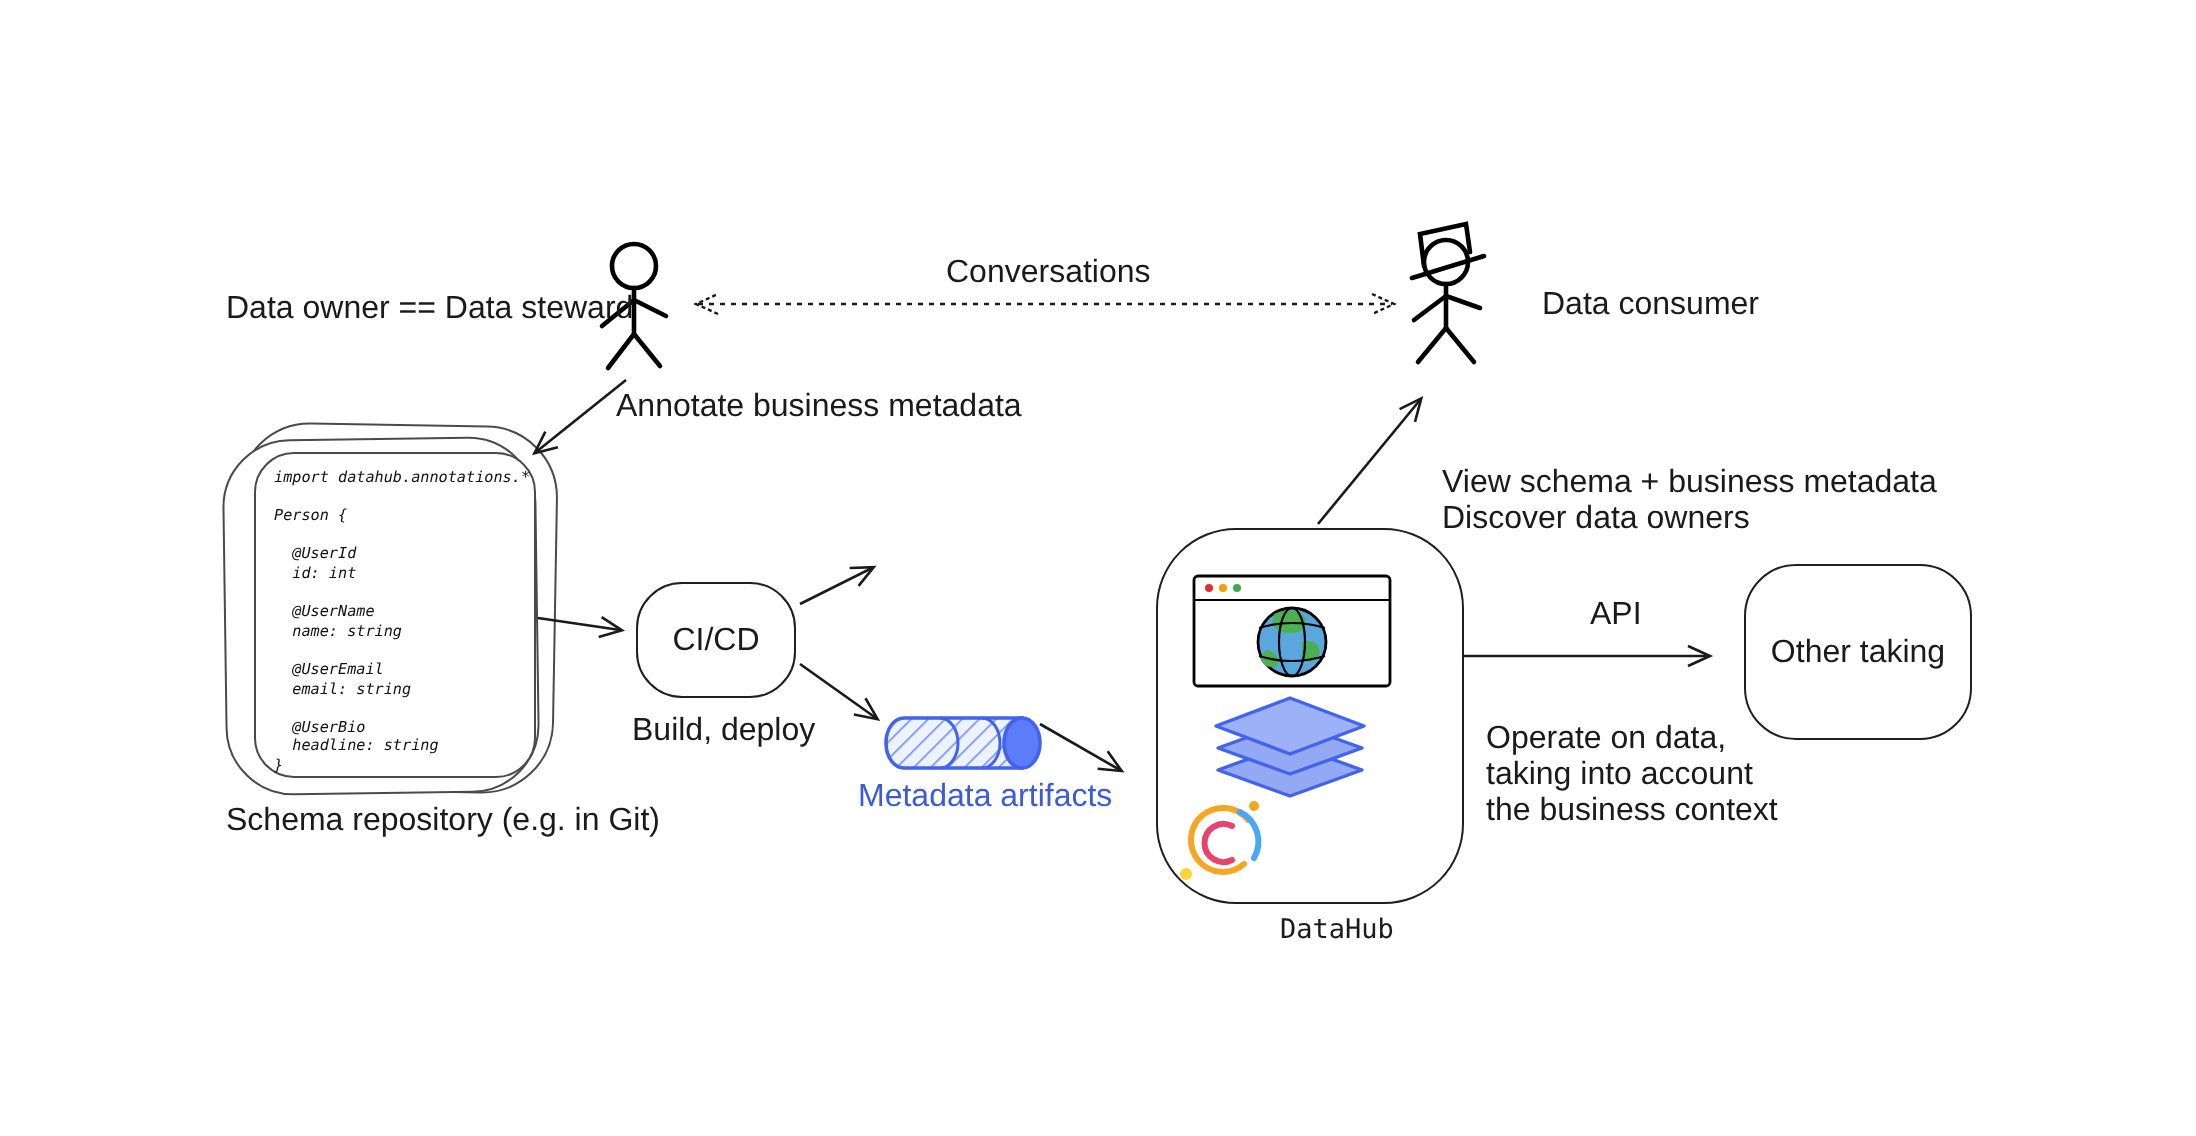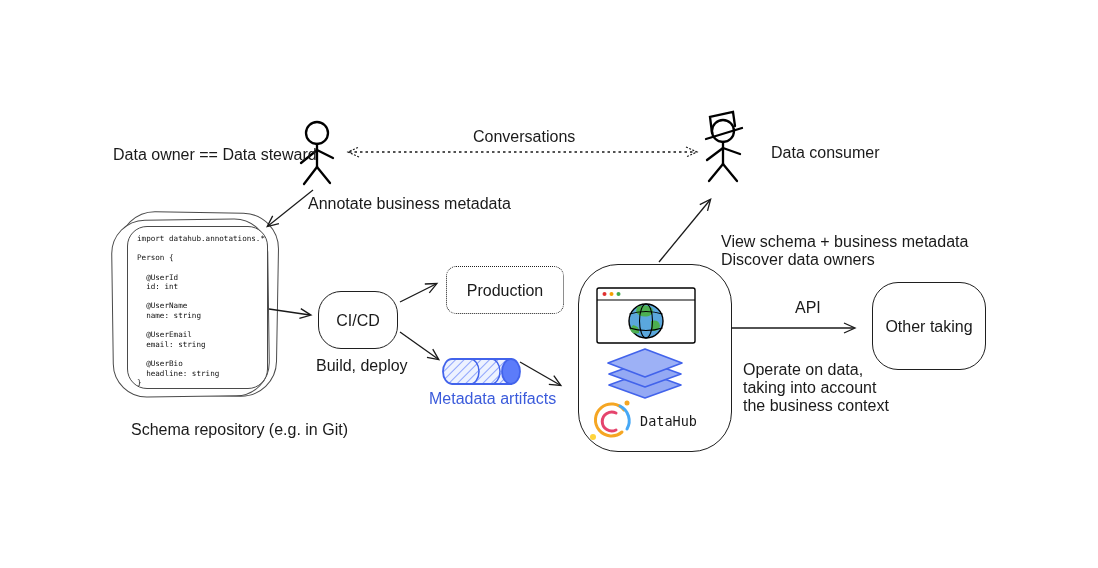--- a/index.html
+++ b/index.html
@@ -6,33 +6,33 @@
   #canvas{
     position:relative;width:1098px;height:568px;background:#ffffff;overflow:hidden;
     font-family:"Liberation Sans",sans-serif;color:#1a1a1a;
   }
   .lbl{position:absolute;font-size:16px;line-height:17px;white-space:nowrap;}
   .multiline{white-space:pre-line;margin-top:22px;}
   .box{position:absolute;background:#fff;border:1.4px solid #1f1f1f;display:flex;align-items:center;justify-content:center;}
   .sketch{border:1px solid #4a4a4a;}
   #repo-back{left:118px;top:212px;width:158px;height:182px;border-radius:36px;transform:rotate(1deg);}
   #repo-mid{left:112px;top:219px;width:155px;height:176px;border-radius:34px;transform:rotate(-0.8deg);}
-  #repo-front{left:127px;top:226px;width:139px;height:161px;border-radius:20px;align-items:center;justify-content:flex-start;}
+  #repo-front{left:127px;top:226px;width:139px;height:161px;border-radius:20px;align-items:flex-start;justify-content:flex-start;font-style:italic;}
   #repo-front pre{
     margin:0;padding:7px 0 0 9px;font-family:"DejaVu Sans Mono",monospace;
     font-size:7.6px;line-height:9.6px;color:#111;
   }
   #cicd-box{left:318px;top:291px;width:78px;height:56px;border-radius:23px;}
   #production-box{left:446px;top:266px;width:116px;height:46px;border-radius:10px;border:1.6px dotted #1f1f1f;}
   #datahub-box{left:578px;top:264px;width:152px;height:186px;border-radius:40px;}
   #other-box{left:872px;top:282px;width:112px;height:86px;border-radius:26px;}
   #overlay{position:absolute;left:0;top:0;z-index:5;}
   .z{position:absolute;z-index:6;}
   #lbl-artifacts{color:var(--artifact-blue,#3b5bdb);text-align:right;}
-  #lbl-datahub{font-family:"DejaVu Sans Mono",monospace;font-size:13.5px;}
+  #lbl-datahub{font-family:"DejaVu Sans Mono",monospace;font-size:13.5px;margin-top:44px;}
 </style>
 </head>
 <body>
 
 <div id="canvas">
 
   <div class="box sketch" id="repo-back"></div>
   <div class="box sketch" id="repo-mid"></div>
   <div class="box sketch" id="repo-front">
     <pre>import datahub.annotations.*
@@ -48,23 +48,20 @@
   @UserEmail
   email: string
 
   @UserBio
   headline: string
 }</pre>
   </div>
 
   <div class="box" id="cicd-box">
     <span class="lbl">CI/CD</span>
-  </div>
-  <div class="box" id="production-box">
-    <span class="lbl">Production</span>
   </div>
   <div class="box" id="datahub-box"></div>
   <div class="box" id="other-box">
     <span class="lbl">Other taking</span>
   </div>
 
   <svg id="overlay" width="1098" height="568" viewBox="0 0 1098 568">
     <defs>
       <marker id="ah" markerWidth="16" markerHeight="14" refX="11" refY="6" orient="auto-start-reverse" markerUnits="userSpaceOnUse">
         <path d="M1,1 L12,6 L1,11" fill="none" stroke="#1a1a1a" stroke-width="1.3"></path>
@@ -146,21 +143,21 @@
       <path d="M616,413 A9.5,9.5 0 1 0 616,430" stroke="#e5446d" stroke-width="3"></path>
       <circle cx="627" cy="403" r="2.5" fill="#f5a623" stroke="none"></circle>
       <circle cx="593" cy="437" r="3" fill="#ffd43b" stroke="none"></circle>
     </g>
   </svg>
 
   <div class="lbl z" style="left:113px;top:146px;">Data owner == Data steward</div>
   <div class="lbl z" style="left:473px;top:128px;">Conversations</div>
   <div class="lbl z" style="left:771px;top:144px;">Data consumer</div>
   <div class="lbl z" style="left:308px;top:195px;">Annotate business metadata</div>
-  <div class="lbl z" style="left:131px;top:402px;margin-top:19px;">Schema repository (e.g. in Git)</div>
+  <div class="lbl z" style="left:113px;top:402px;">Schema repository (e.g. in Git)</div>
   <div class="lbl z" style="left:316px;top:357px;width:84px;text-align:right;">Build, deploy</div>
   <div class="lbl z" id="lbl-artifacts" style="left:429px;top:390px;">Metadata artifacts</div>
   <div class="lbl z" id="lbl-datahub" style="left:640px;top:413px;">DataHub</div>
   <div class="lbl z multiline" style="left:721px;top:211px;line-height:17.5px;">View schema + business metadata
 Discover data owners</div>
   <div class="lbl z" style="left:795px;top:299px;">API</div>
   <div class="lbl z multiline" style="left:743px;top:339px;line-height:18px;">Operate on data,
 taking into account
 the business context</div>
 

